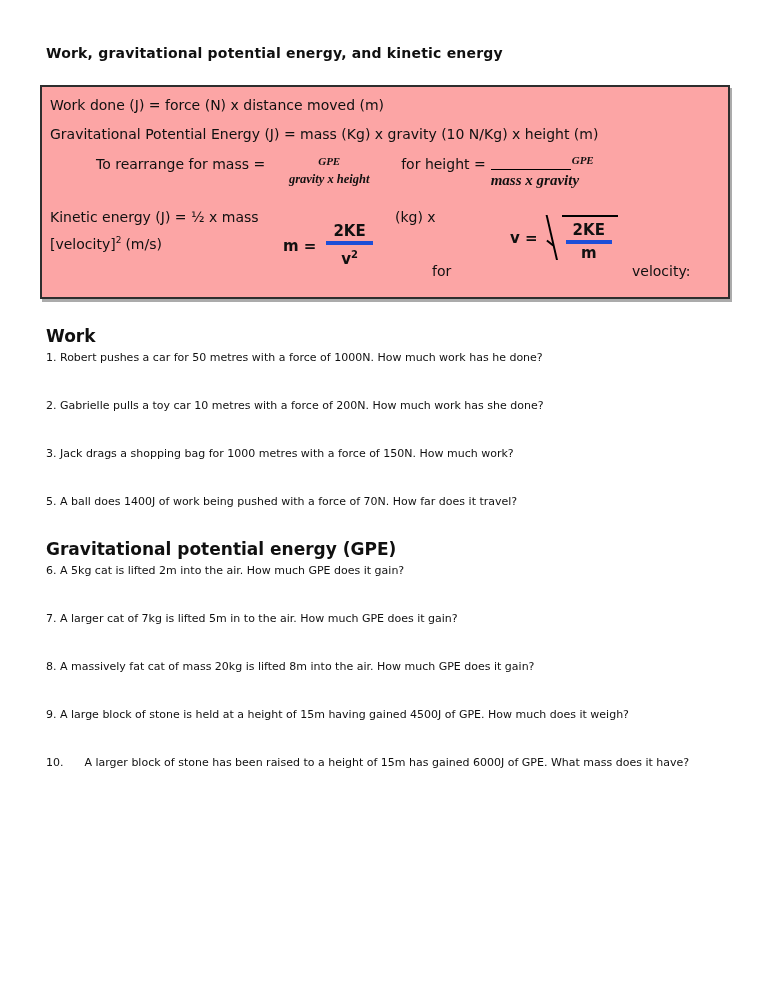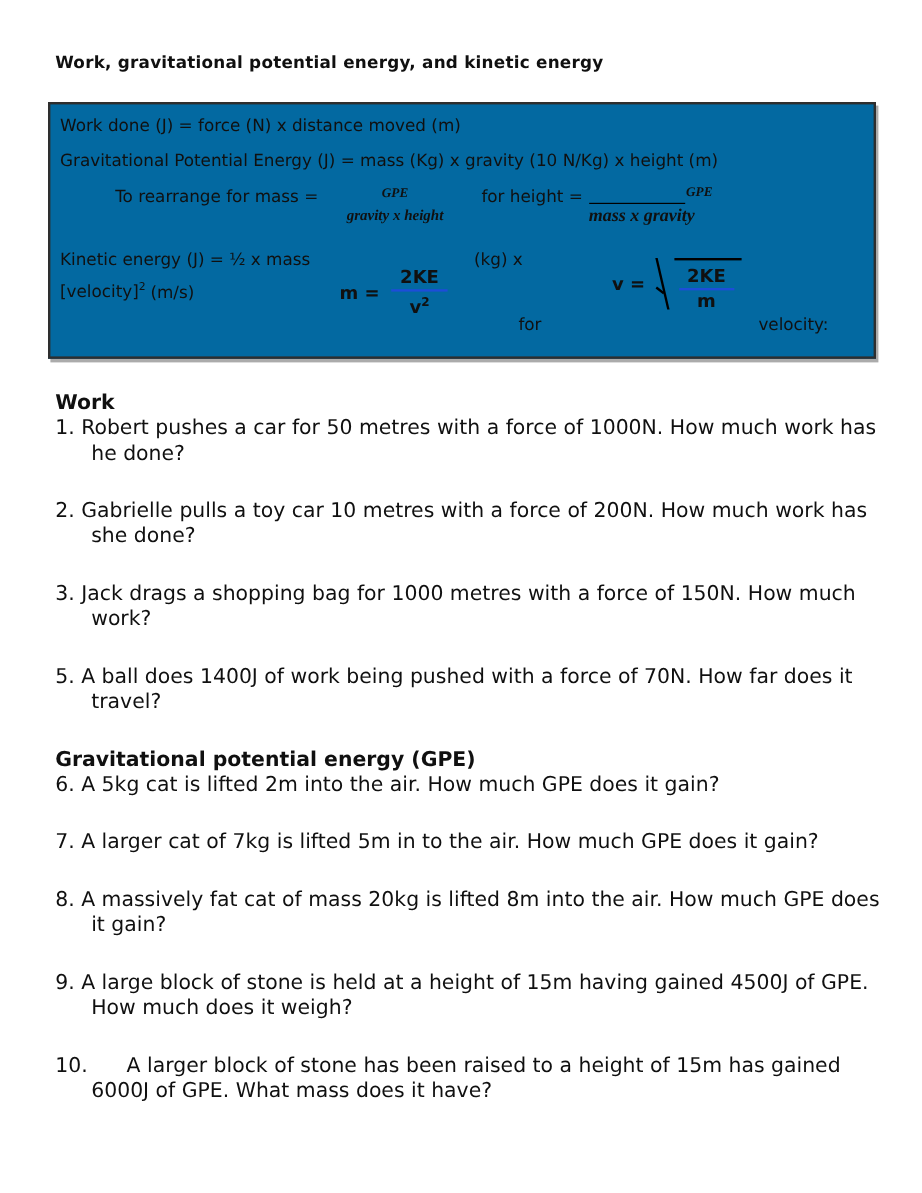--- a/index.html
+++ b/index.html
@@ -23,21 +23,21 @@
     letter-spacing: 0.2px;
   }
 
   
   .formula-box {
     width: 690px;
     margin-left: -6px;
     border: 2px solid #2e2e2e;
     box-shadow: 2px 3px 0 #ababab;
     padding: 8px 10px 12px 8px;
-    background: #0369a1;
+    background: #fca5a5;
   }
   .fline { font-size: 14px; line-height: 21px; margin: 0; }
   .fline.second { margin-top: 8px; }
 
   .serifit {
     font-family: "Liberation Serif", serif;
     font-style: italic;
     font-weight: 700;
   }
 
@@ -84,21 +84,21 @@
   .ke-m { left: 233px; top: 17px; }
   .ke-v { left: 460px; top: 8px; }
   .frac {
     display: inline-flex;
     flex-direction: column;
     align-items: center;
     margin-left: 10px;
   }
   .frac .fnum {
     padding: 0 7px 2px 7px;
-    border-bottom: 2px solid #1d4ed8;
+    border-bottom: 4px solid #1d4ed8;
     line-height: 15px;
   }
   .frac .fden { padding-top: 2px; line-height: 15px; }
   .frac sup { font-size: 10px; }
 
   .sqrt { display: inline-flex; align-items: stretch; margin-left: 9px; }
   .sqrt-hook { position: relative; width: 15px; }
   .sqrt-hook::before {
     content: "";
     position: absolute;
@@ -119,21 +119,21 @@
   .radicand { border-top: 2.4px solid #000; padding: 3px 6px 0 4px; }
   .radicand .frac { margin-left: 0; }
 
   
   .section-heading {
     font-size: 17px;
     font-weight: bold;
     line-height: 21px;
     margin: 27px 0 0 0;
   }
-  .qlist { list-style: none; margin: 0; padding: 0; font-size: 17px; }
+  .qlist { list-style: none; margin: 0; padding: 0; font-size: 11px; }
   .qlist li {
     line-height: 21px;
     margin: 0 0 27px 0;
     padding-left: 30px;
     text-indent: -30px;
   }
 </style>
 </head>
 <body>
 

